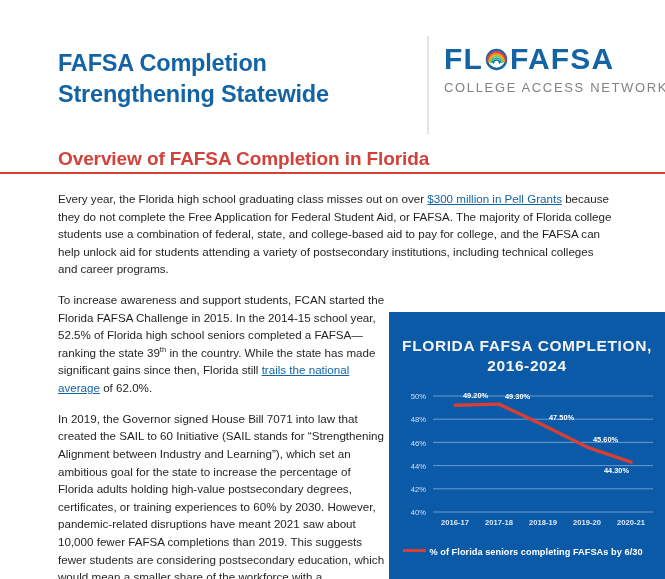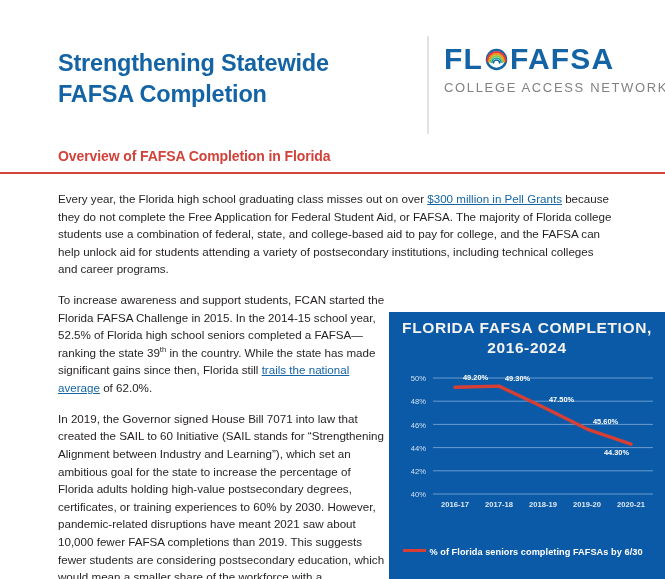--- a/index.html
+++ b/index.html
@@ -81,21 +81,21 @@
     font-weight: bold;
     color: #1464a5;
     letter-spacing: 0.2px;
   }
 
   
   .section-head {
     position: absolute;
     left: 58px;
     top: 148px;
-    font-size: 14px;
+    font-size: 19px;
     font-weight: bold;
     color: #d2423b;
     letter-spacing: -0.1px;
   }
   .section-rule {
     position: absolute;
     left: 0;
     top: 172px;
     width: 665px;
     height: 2px;
@@ -129,21 +129,21 @@
     left: 389px;
     top: 312px;
     width: 276px;
     height: 267px;
     background: #0b5aa8;
     color: #ffffff;
     overflow: hidden;
   }
   .chart-title {
     text-align: center;
-    padding-top: 6px;
+    padding-top: 24px;
     font-size: 15.5px;
     font-weight: bold;
     letter-spacing: 0.6px;
     line-height: 1.28;
     color: #f4f3ef;
   }
   .chart-title .t2 { display: block; }
 
   .plot {
     position: relative;
@@ -172,22 +172,22 @@
     vertical-align: 3px;
     margin-right: 3px;
   }
 </style>
 </head>
 <body>
 
 <div class="header">
 
   <div class="doc-title">
+    <span class="line">FAFSA Completion</span>
     <span class="line">Strengthening Statewide</span>
-    <span class="line">FAFSA Completion</span>
   </div>
 
   <div class="header-divider"></div>
 
   <div class="logo-block">
     <div class="logo-wordmark"><span>FL</span><span class="swoosh-wrap"><svg width="27" height="27" viewBox="0 0 54 54">
           <circle cx="27" cy="27" r="19" fill="none" stroke="#1464a5" stroke-width="5"></circle>
           <path d="M 9 30 A 18 18 0 0 1 45 30" fill="none" stroke="#e03a3e" stroke-width="4.5" stroke-linecap="round"></path>
           <path d="M 12 31 A 15 15 0 0 1 42 31" fill="none" stroke="#f6921e" stroke-width="4" stroke-linecap="round"></path>
           <path d="M 15 32 A 12 12 0 0 1 39 32" fill="none" stroke="#8dc63f" stroke-width="3.6" stroke-linecap="round"></path>

